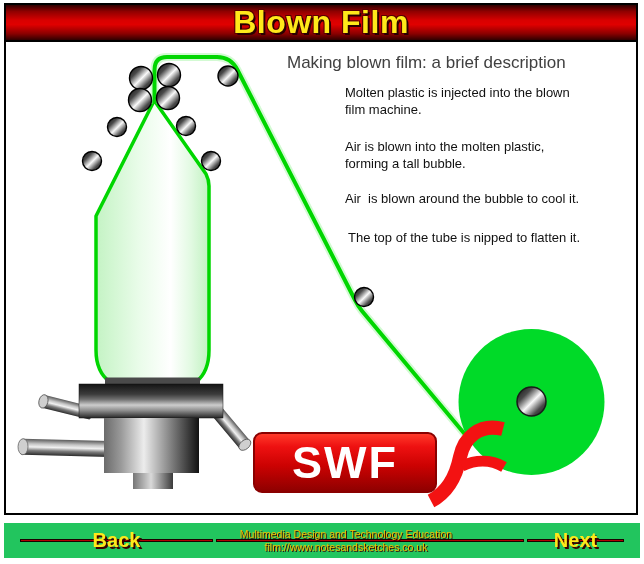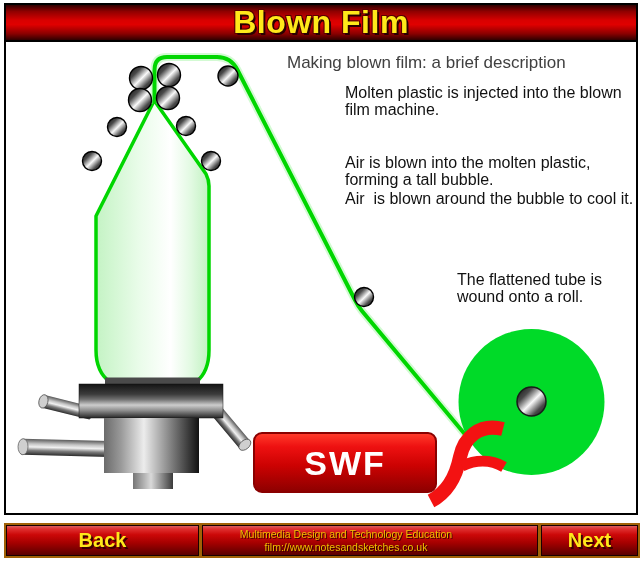--- a/index.html
+++ b/index.html
@@ -12,37 +12,37 @@
           background:linear-gradient(180deg,#2e0000 0%,#8f0000 18%,#d90000 44%,#e00000 56%,#8a0000 82%,#300000 100%);
           display:flex;align-items:center;justify-content:center;}
   .banner-title{color:#ffe81a;font-size:32px;font-weight:bold;letter-spacing:0.5px;
           text-shadow:2px 2px 0 #2a0000,-1px -1px 0 #5a0000,1px -1px 0 #5a0000,-1px 1px 0 #5a0000;}
 
   
   .content{position:absolute;left:4px;top:42px;width:634px;height:473px;box-sizing:border-box;
            background:#fff;border:2px solid #000;border-top:none;}
 
   .heading{position:absolute;left:287px;top:53px;font-size:17px;color:#404040;white-space:pre-wrap;}
-  .step{position:absolute;font-size:16px;line-height:17px;color:#111;white-space:pre-wrap;}
+  .step{position:absolute;font-size:13px;line-height:17px;color:#111;white-space:pre-wrap;}
   .step1{left:345px;top:84px;}
-  .step2{left:345px;top:154px;}
+  .step2{left:345px;top:138px;}
   .step3{left:345px;top:190px;}
   .step4{left:348px;top:229px;}
   .step5{left:457px;top:271px;}
 
   
   .swf-box{position:absolute;left:253px;top:432px;width:184px;height:61px;box-sizing:border-box;
            border:2px solid #8a0000;border-radius:9px;
            background:linear-gradient(180deg,#ff3a2a 0%,#ee1111 22%,#cc0202 55%,#8f0000 100%);
            display:flex;align-items:center;justify-content:center;}
-  .swf-label{color:#fff;font-size:34px;font-weight:bold;letter-spacing:2px;line-height:1;}
+  .swf-label{color:#fff;font-size:45px;font-weight:bold;letter-spacing:2px;line-height:1;}
 
   
   .footer{position:absolute;left:4px;top:523px;width:636px;height:35px;box-sizing:border-box;
-          background:#a16207;display:flex;gap:3px;padding:2px;}
+          background:#22c55e;display:flex;gap:3px;padding:16px;}
   .fcell{box-sizing:border-box;border:1px solid #1a0000;
          background:linear-gradient(180deg,#d86060 0%,#e03030 10%,#cc0808 30%,#a50000 58%,#6f0000 88%,#5a0000 100%);
          display:flex;flex-direction:column;align-items:center;justify-content:center;}
   .fcell.back{width:193px;cursor:pointer;}
   .fcell.next{width:97px;cursor:pointer;}
   .fcell.mid{flex:1;}
   .navlabel{color:#ffe81a;font-size:20px;font-weight:bold;text-shadow:2px 2px 0 #3a0000;}
   .credits{color:#eebf00;font-size:10.5px;line-height:13px;text-align:center;
            text-shadow:1px 1px 0 #3a0000;transform:translateX(-24px);}
 
@@ -154,22 +154,21 @@
       <path d="M 462 466 C 477 459 492 460 504 467" stroke-width="11"></path>
     </g>
   </svg>
 
   <div class="heading">Making blown film: a brief description</div>
   <div class="step step1">Molten plastic is injected into the blown
 film machine.</div>
   <div class="step step2">Air is blown into the molten plastic,
 forming a tall bubble.</div>
   <div class="step step3">Air  is blown around the bubble to cool it.</div>
-  <div class="step step5">The flattened tube is
-wound onto a roll.</div>
+  <div class="step step4">The top of the tube is nipped to flatten it.</div>
 
   <div class="swf-box">
     <span class="swf-label">SWF</span>
   </div>
 
   <div class="footer">
     <div class="fcell back">
       <span class="navlabel">Back</span>
     </div>
     <div class="fcell mid">

